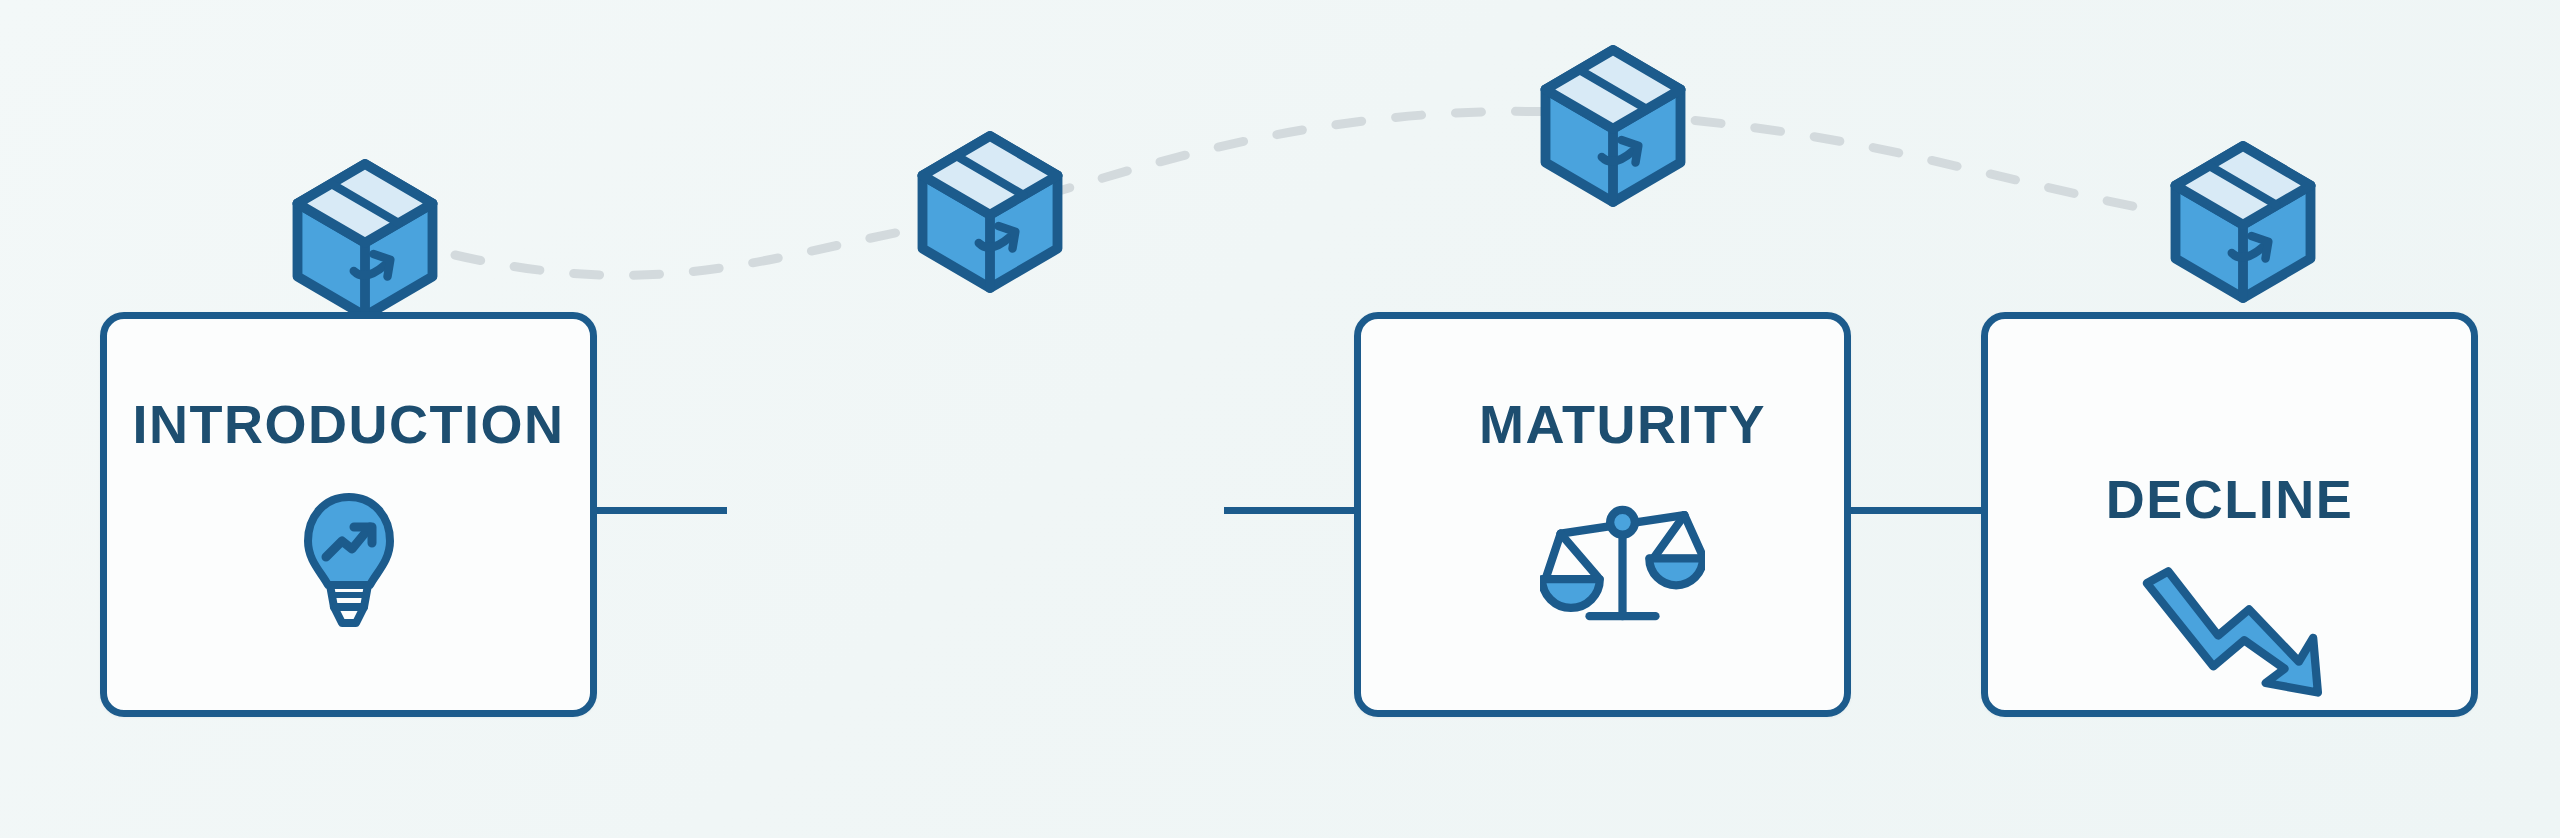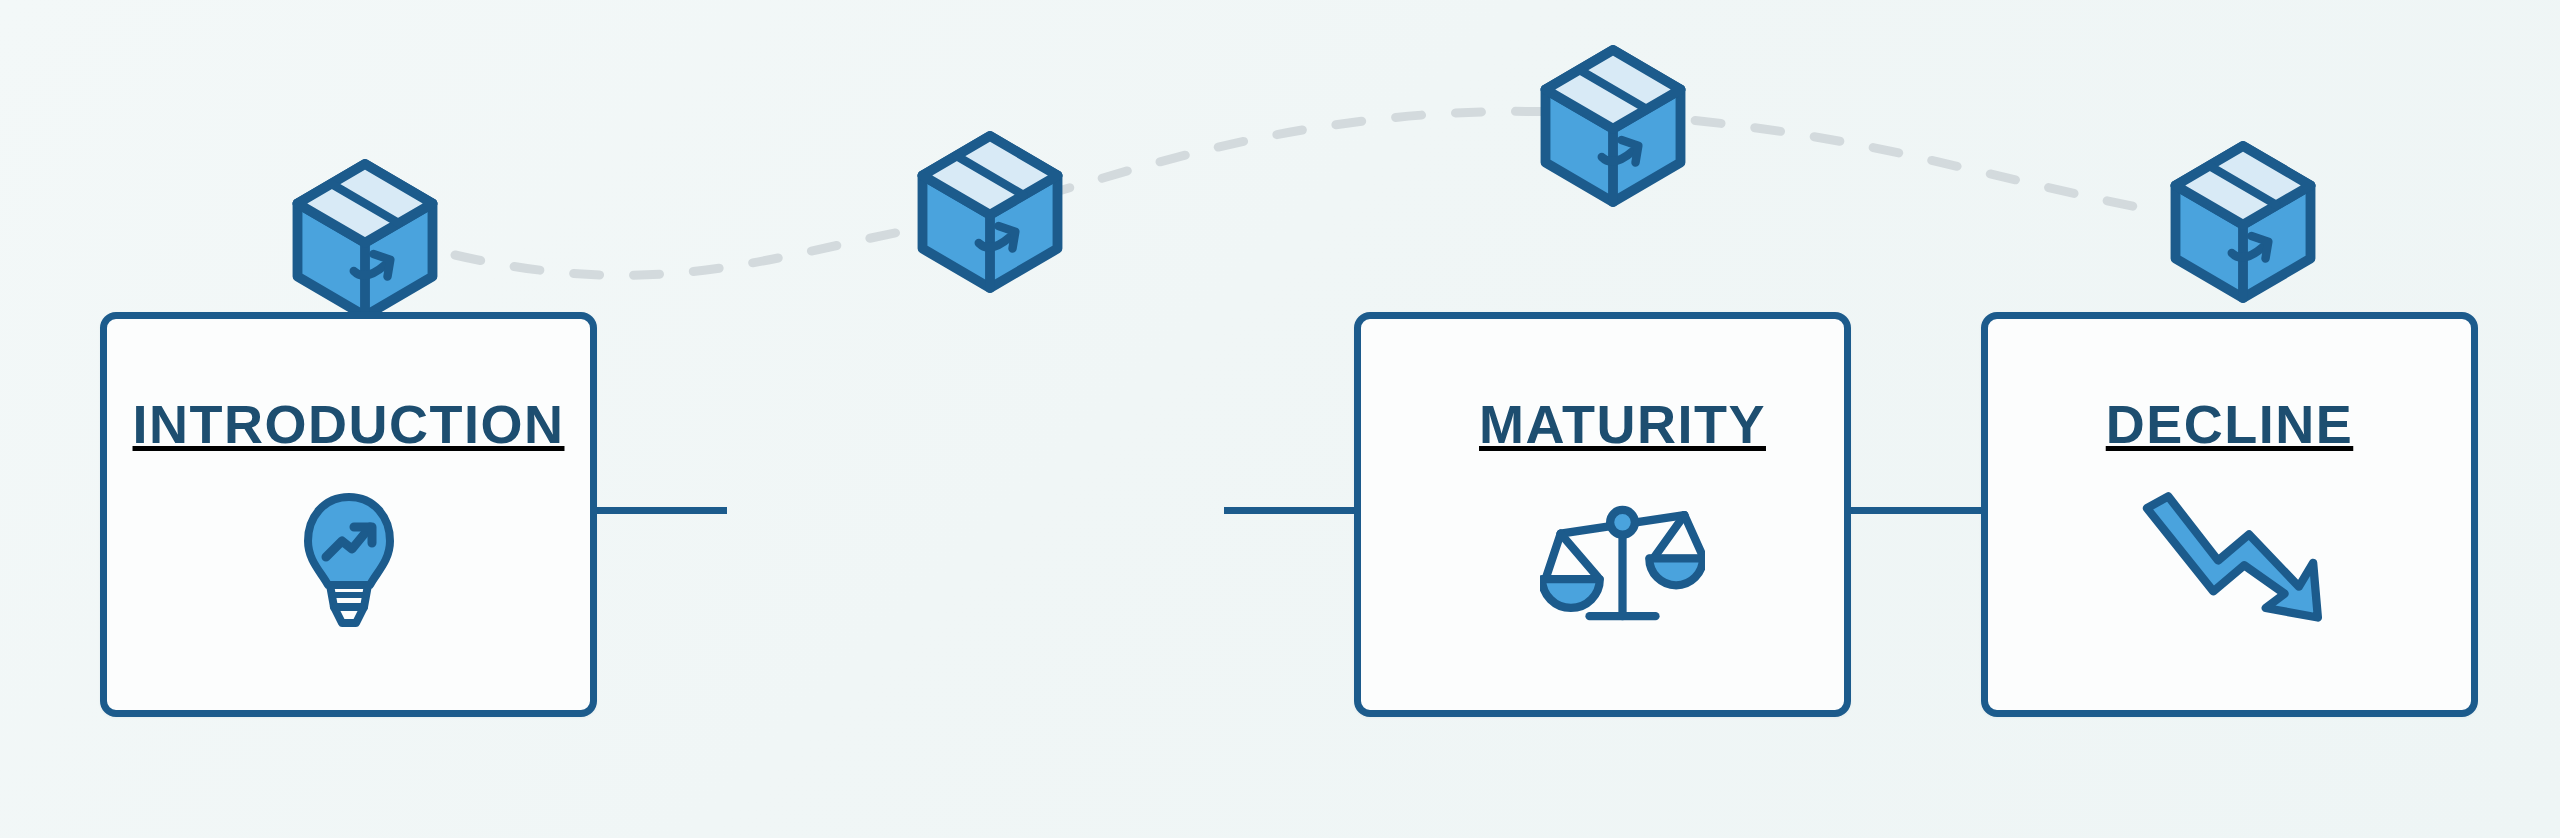--- a/index.html
+++ b/index.html
@@ -44,27 +44,26 @@
     width: 2560px;
     height: 410px;
   }
   .card {
     position: absolute;
     top: 0;
     width: 497px;
     height: 405px;
     background: #fcfdfd;
     border: 7px solid #1c5b8c;
-    border-radius: 16px;
+    border-radius: 24px;
     box-sizing: border-box;
     display: flex;
     flex-direction: column;
     align-items: center;
     box-shadow: 0 1px 3px rgba(30,80,120,0.05);
-    text-decoration: underline;
   }
   .card-label {
     margin-top: 78px;
     font-size: 54px;
     font-weight: bold;
     letter-spacing: 1.5px;
     color: #1d4e70;
     text-align: center;
     line-height: 1;
     white-space: nowrap;
@@ -197,21 +196,21 @@
             <path d="M140 26 L 158 66"></path>
 
             <path d="M106 68 A 26 26 0 0 0 158 68 Z" fill="#4aa3dd"></path>
             <path d="M106 68 L 158 68" stroke-width="7"></path>
           </g>
           <circle cx="80" cy="33" r="12" fill="#4aa3dd" stroke="#1c5b8c" stroke-width="8"></circle>
         </svg>
       </div>
     </div>
 
-    <div class="card" id="card3" style="left: 1981px;">
+    <div class="card" id="card3" style="left: 1981px; justify-content: flex-end;">
       <div class="card-label">DECLINE</div>
       <div class="card-icon">
         <svg viewBox="0 0 160 120" width="190" height="145">
           <path d="M10 16 L 28 6 L 70 60 L 96 38 L 138 82 L 150 62 L 154 108 L 110 100 L 126 88 L 92 64 L 66 86 Z" fill="#4aa3dd" stroke="#1c5b8c" stroke-width="7" stroke-linejoin="round"></path>
         </svg>
       </div>
     </div>
 
   </div>
 </div>

